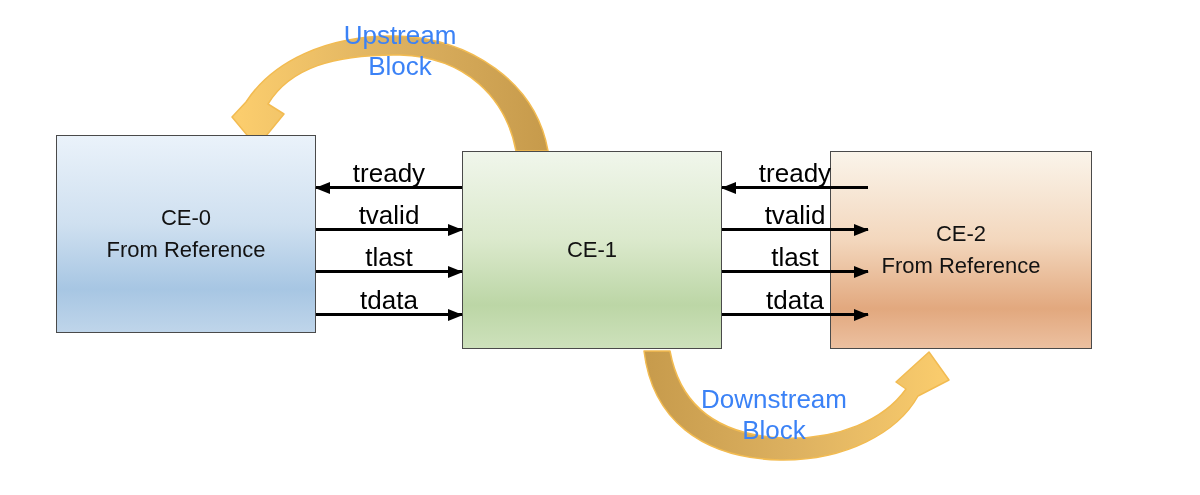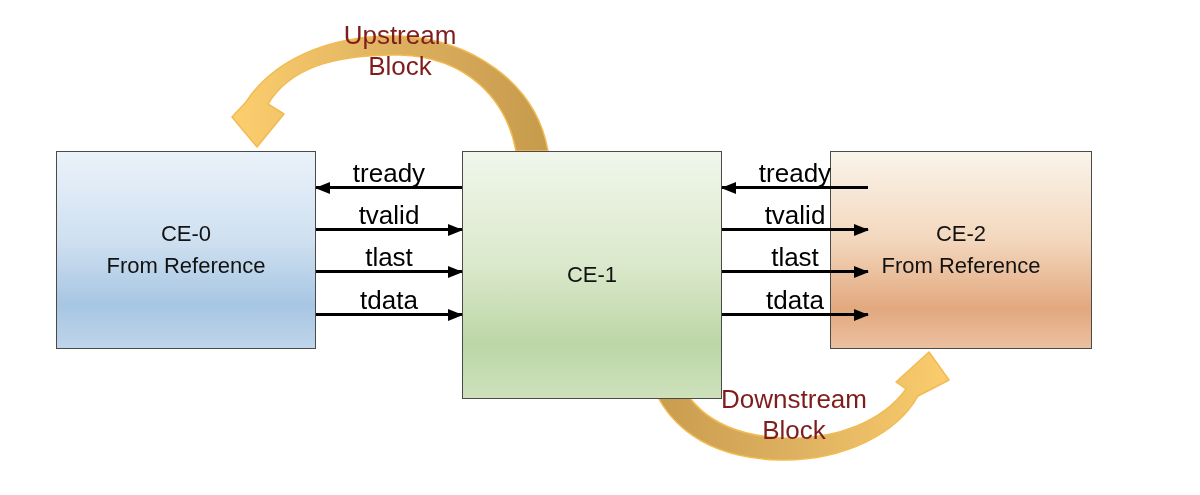--- a/index.html
+++ b/index.html
@@ -13,23 +13,23 @@
   
   .box{
     position:absolute;
     box-sizing:border-box;
     border:1.5px solid #4a4a4a;
     display:flex;flex-direction:column;
     justify-content:center;align-items:center;
     text-align:center;
     font-size:22px;line-height:32px;color:#121212;
   }
-  #ce0{left:56px;top:151px;width:260px;height:198px;
+  #ce0{left:56px;top:135px;width:260px;height:198px;
     background:linear-gradient(180deg,#eaf2fa 0%,#cfe0f0 45%,#a7c6e3 78%,#bfd5ea 100%);}
-  #ce1{left:462px;top:151px;width:260px;height:248px;
+  #ce1{left:462px;top:151px;width:260px;height:198px;
     background:linear-gradient(180deg,#f0f6eb 0%,#dbe9cc 45%,#bcd6a6 78%,#cde1bb 100%);text-align:right;}
   #ce2{left:830px;top:151px;width:262px;height:198px;
     background:linear-gradient(180deg,#faf4ea 0%,#f3d7bd 45%,#e2a87e 80%,#ecc0a0 100%);}
   
   .sig-line{position:absolute;height:3px;background:#000;}
   .bus-left .sig-line{left:316px;width:146px;}
   .bus-right .sig-line{left:722px;width:146px;}
   .sig-line.dir-right::after{
     content:"";position:absolute;right:-1px;top:50%;transform:translateY(-50%);
     width:0;height:0;border-left:15px solid #000;
@@ -39,23 +39,23 @@
     width:0;height:0;border-right:15px solid #000;
     border-top:6px solid transparent;border-bottom:6px solid transparent;}
   .sig-label{
     position:absolute;width:146px;height:24px;line-height:24px;
     text-align:center;font-size:26px;color:#000;}
   .bus-left .sig-label{left:316px;}
   .bus-right .sig-label{left:722px;}
   
   .curve-label{
     position:absolute;width:220px;text-align:center;
-    color:#7f1d1d;font-size:26px;line-height:31px;z-index:5;}
+    color:#3b82f6;font-size:26px;line-height:31px;z-index:5;}
   #upstream-label{left:290px;top:20px;}
-  #downstream-label{left:684px;top:384px;}
+  #downstream-label{left:664px;top:384px;}
   
   #arrows-svg{position:absolute;left:0;top:0;z-index:1;}
   .box{z-index:2;}
   .sig-line,.sig-label{z-index:3;}
 </style>
 </head>
 <body>
 
 <div id="canvas">
 

